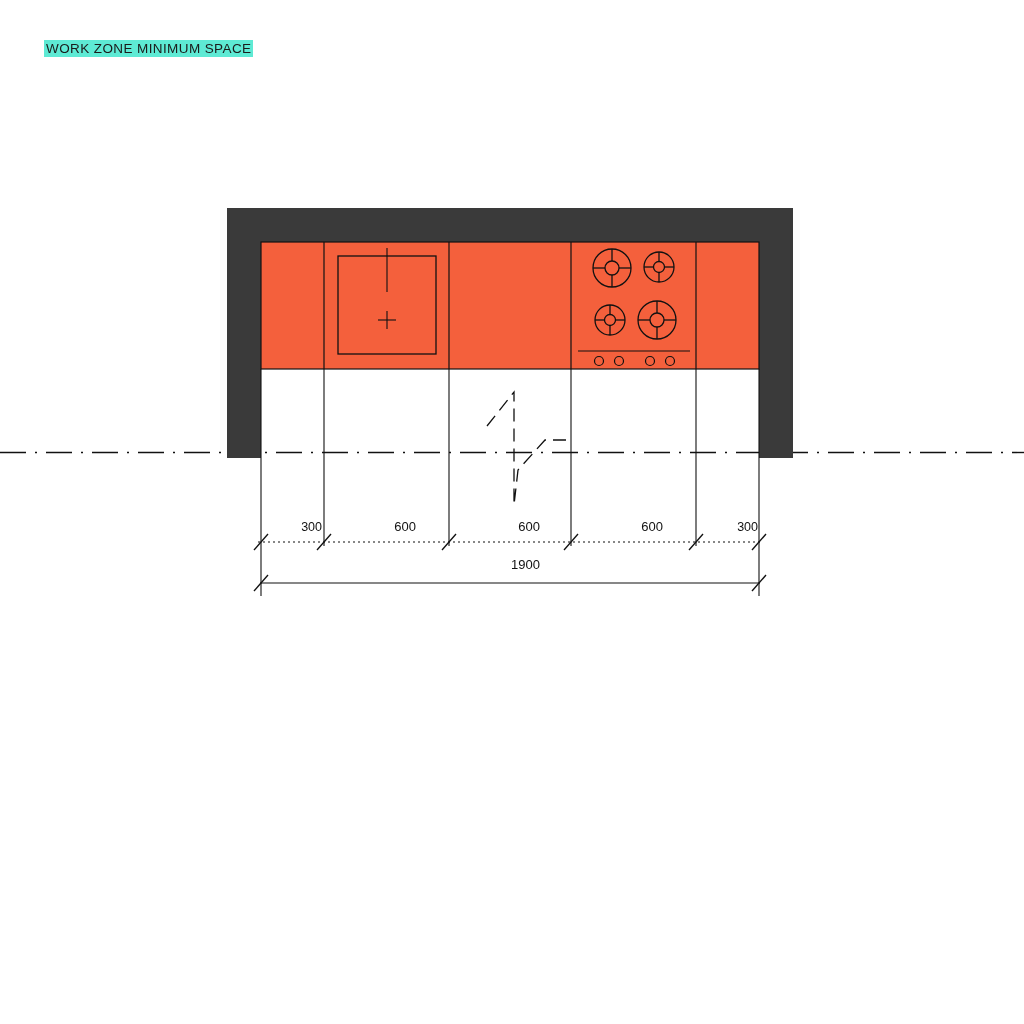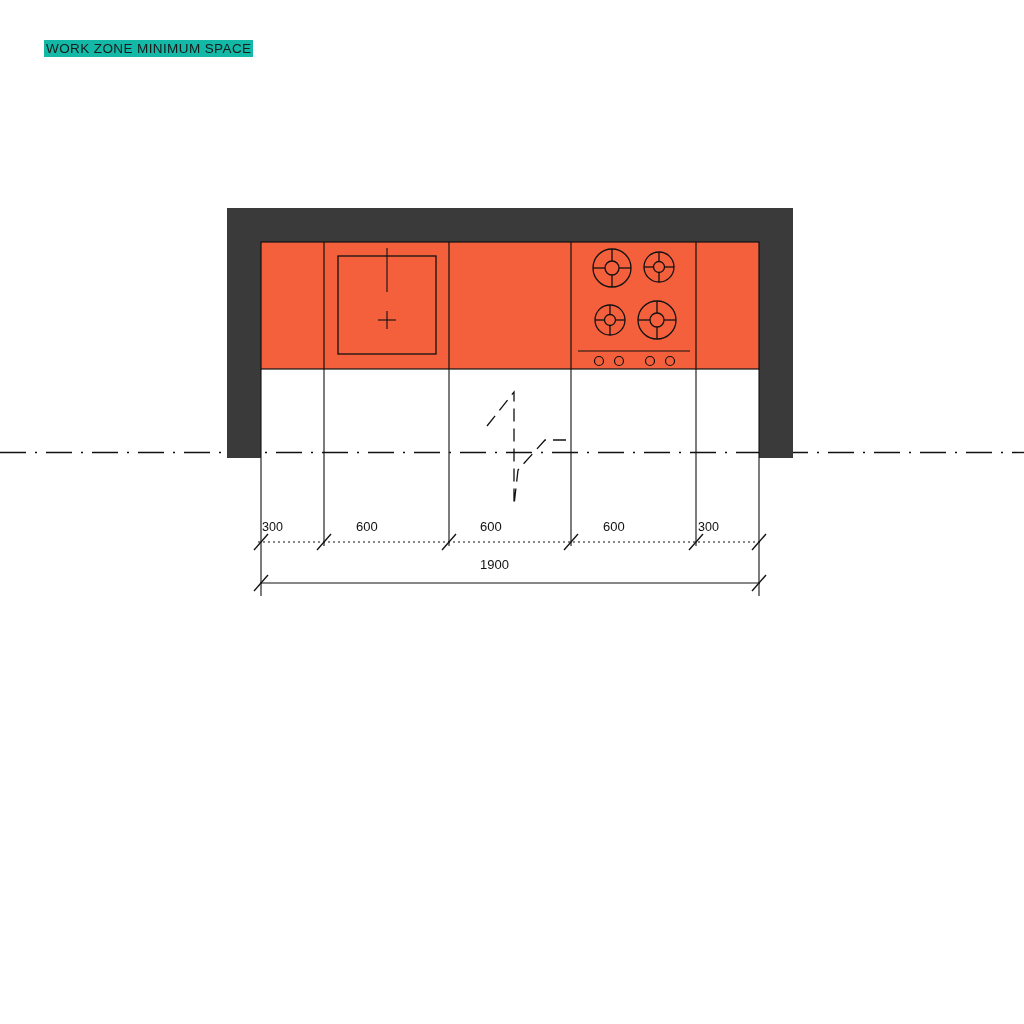--- a/index.html
+++ b/index.html
@@ -21,32 +21,32 @@
     width: 1024px;
     height: 1024px;
   }
   .title-label {
     position: absolute;
     left: 44px;
     top: 40px;
     font-size: 13.5px;
     letter-spacing: 0.4px;
     color: #1b1b1b;
-    background: #14b8a6;
+    background: #5eead4;
     padding: 1px 2px;
     white-space: nowrap;
     font-family: "Liberation Sans", sans-serif;
   }
   .dim-text {
     position: absolute;
     font-size: 13px;
     color: #111111;
     font-family: "Liberation Sans", sans-serif;
     white-space: nowrap;
-    text-align: left;
+    text-align: right;
   }
   .dim-text.small { font-size: 12.5px; }
 </style>
 </head>
 <body>
 
 <svg id="canvas" viewBox="0 0 1024 1024">
 
   <line x1="0" y1="452.5" x2="1024" y2="452.5" stroke="#111111" stroke-width="1.4" stroke-dasharray="26 9 2 9"></line>
 

